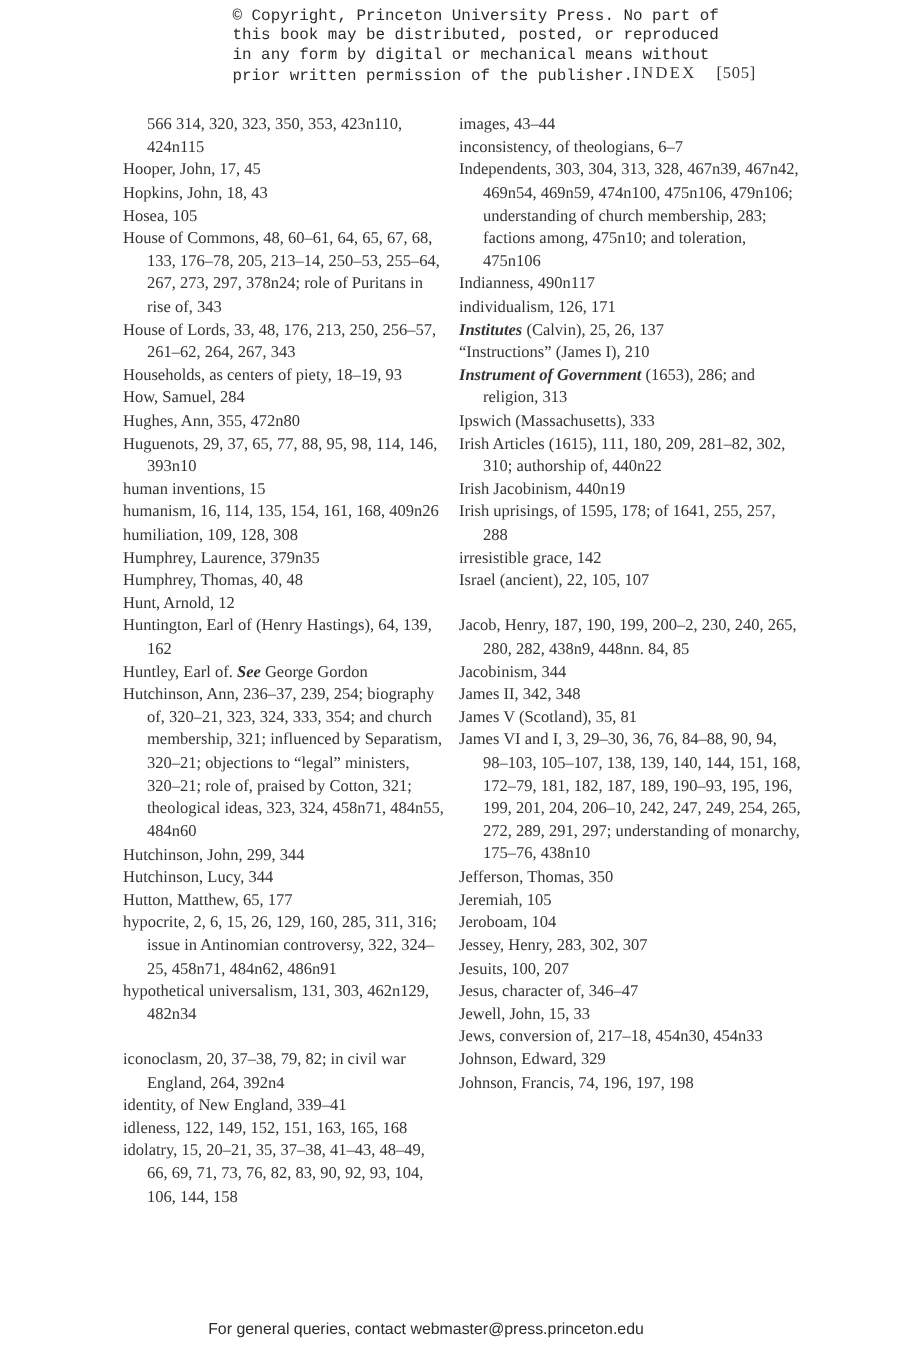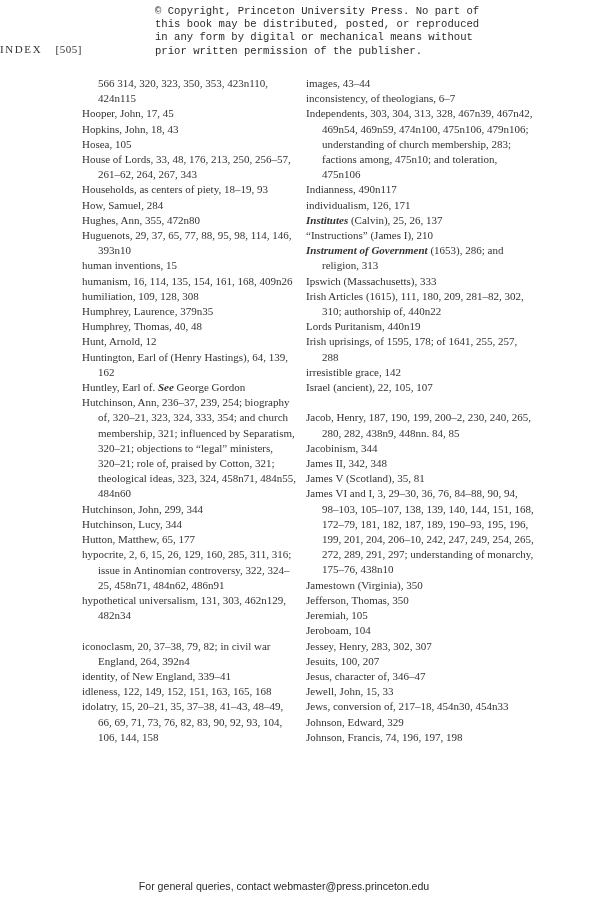--- a/index.html
+++ b/index.html
@@ -6,21 +6,21 @@
     body {
       width: 600px; height: 906px; position: relative; overflow: hidden;
       color: #2a2a2a;
     }
     .notice {
       position: absolute; left: 131px; top: 5px; width: 340px;
       font-family: Liberation Mono, monospace;
       font-size: 10.6px; line-height: 13.2px; color: #2b2b2b; margin-left: 24px;
     }
     .running-head {
-      position: absolute; left: 0; top: 43px; width: 504px; text-align: left;
+      position: absolute; left: 0; top: 43px; width: 504px; text-align: right;
       font-family: "Liberation Serif", serif; font-size: 11px; color: #333;
       letter-spacing: 0.5px;
     }
     .running-head .title { font-variant: small-caps; letter-spacing: 1.6px; margin-right: 10px; }
     .col {
       position: absolute; top: 76px;
       font-family: "Liberation Serif", serif; font-size: 11px; line-height: 15.2px;
       color: #333;
     }
     .col.left { left: 82px; width: 215px; }
@@ -42,20 +42,21 @@
 <div class="running-head">
   <span class="title">INDEX</span>
   <span>[505]</span>
 </div>
 
 <div class="col left">
     <div class="entry cont">566 314, 320, 323, 350, 353, 423n110, 424n115</div>
     <div class="entry">Hooper, John, 17, 45</div>
     <div class="entry">Hopkins, John, 18, 43</div>
     <div class="entry">Hosea, 105</div>
+    <div class="entry">House of Commons, 48, 60–61, 64, 65, 67, 68, 133, 176–78, 205, 213–14, 250–53, 255–64, 267, 273, 297, 378n24; role of Puritans in rise of, 343</div>
     <div class="entry">House of Lords, 33, 48, 176, 213, 250, 256–57, 261–62, 264, 267, 343</div>
     <div class="entry">Households, as centers of piety, 18–19, 93</div>
     <div class="entry">How, Samuel, 284</div>
     <div class="entry">Hughes, Ann, 355, 472n80</div>
     <div class="entry">Huguenots, 29, 37, 65, 77, 88, 95, 98, 114, 146, 393n10</div>
     <div class="entry">human inventions, 15</div>
     <div class="entry">humanism, 16, 114, 135, 154, 161, 168, 409n26</div>
     <div class="entry">humiliation, 109, 128, 308</div>
     <div class="entry">Humphrey, Laurence, 379n35</div>
     <div class="entry">Humphrey, Thomas, 40, 48</div>
@@ -78,31 +79,30 @@
     <div class="entry">images, 43–44</div>
     <div class="entry">inconsistency, of theologians, 6–7</div>
     <div class="entry">Independents, 303, 304, 313, 328, 467n39, 467n42, 469n54, 469n59, 474n100, 475n106, 479n106; understanding of church membership, 283; factions among, 475n10; and toleration, 475n106</div>
     <div class="entry">Indianness, 490n117</div>
     <div class="entry">individualism, 126, 171</div>
     <div class="entry"><i>Institutes</i> (Calvin), 25, 26, 137</div>
     <div class="entry">“Instructions” (James I), 210</div>
     <div class="entry"><i>Instrument of Government</i> (1653), 286; and religion, 313</div>
     <div class="entry">Ipswich (Massachusetts), 333</div>
     <div class="entry">Irish Articles (1615), 111, 180, 209, 281–82, 302, 310; authorship of, 440n22</div>
-    <div class="entry">Lords Puritanism, 440n19</div>
+    <div class="entry">Irish Jacobinism, 440n19</div>
     <div class="entry">Irish uprisings, of 1595, 178; of 1641, 255, 257, 288</div>
     <div class="entry">irresistible grace, 142</div>
     <div class="entry">Israel (ancient), 22, 105, 107</div>
     <div class="gap"></div>
     <div class="entry">Jacob, Henry, 187, 190, 199, 200–2, 230, 240, 265, 280, 282, 438n9, 448nn. 84, 85</div>
     <div class="entry">Jacobinism, 344</div>
     <div class="entry">James II, 342, 348</div>
     <div class="entry">James V (Scotland), 35, 81</div>
     <div class="entry">James VI and I, 3, 29–30, 36, 76, 84–88, 90, 94, 98–103, 105–107, 138, 139, 140, 144, 151, 168, 172–79, 181, 182, 187, 189, 190–93, 195, 196, 199, 201, 204, 206–10, 242, 247, 249, 254, 265, 272, 289, 291, 297; understanding of monarchy, 175–76, 438n10</div>
-    <div class="entry">Jamestown (Virginia), 350</div>
     <div class="entry">Jefferson, Thomas, 350</div>
     <div class="entry">Jeremiah, 105</div>
     <div class="entry">Jeroboam, 104</div>
     <div class="entry">Jessey, Henry, 283, 302, 307</div>
     <div class="entry">Jesuits, 100, 207</div>
     <div class="entry">Jesus, character of, 346–47</div>
     <div class="entry">Jewell, John, 15, 33</div>
     <div class="entry">Jews, conversion of, 217–18, 454n30, 454n33</div>
     <div class="entry">Johnson, Edward, 329</div>
     <div class="entry">Johnson, Francis, 74, 196, 197, 198</div>

